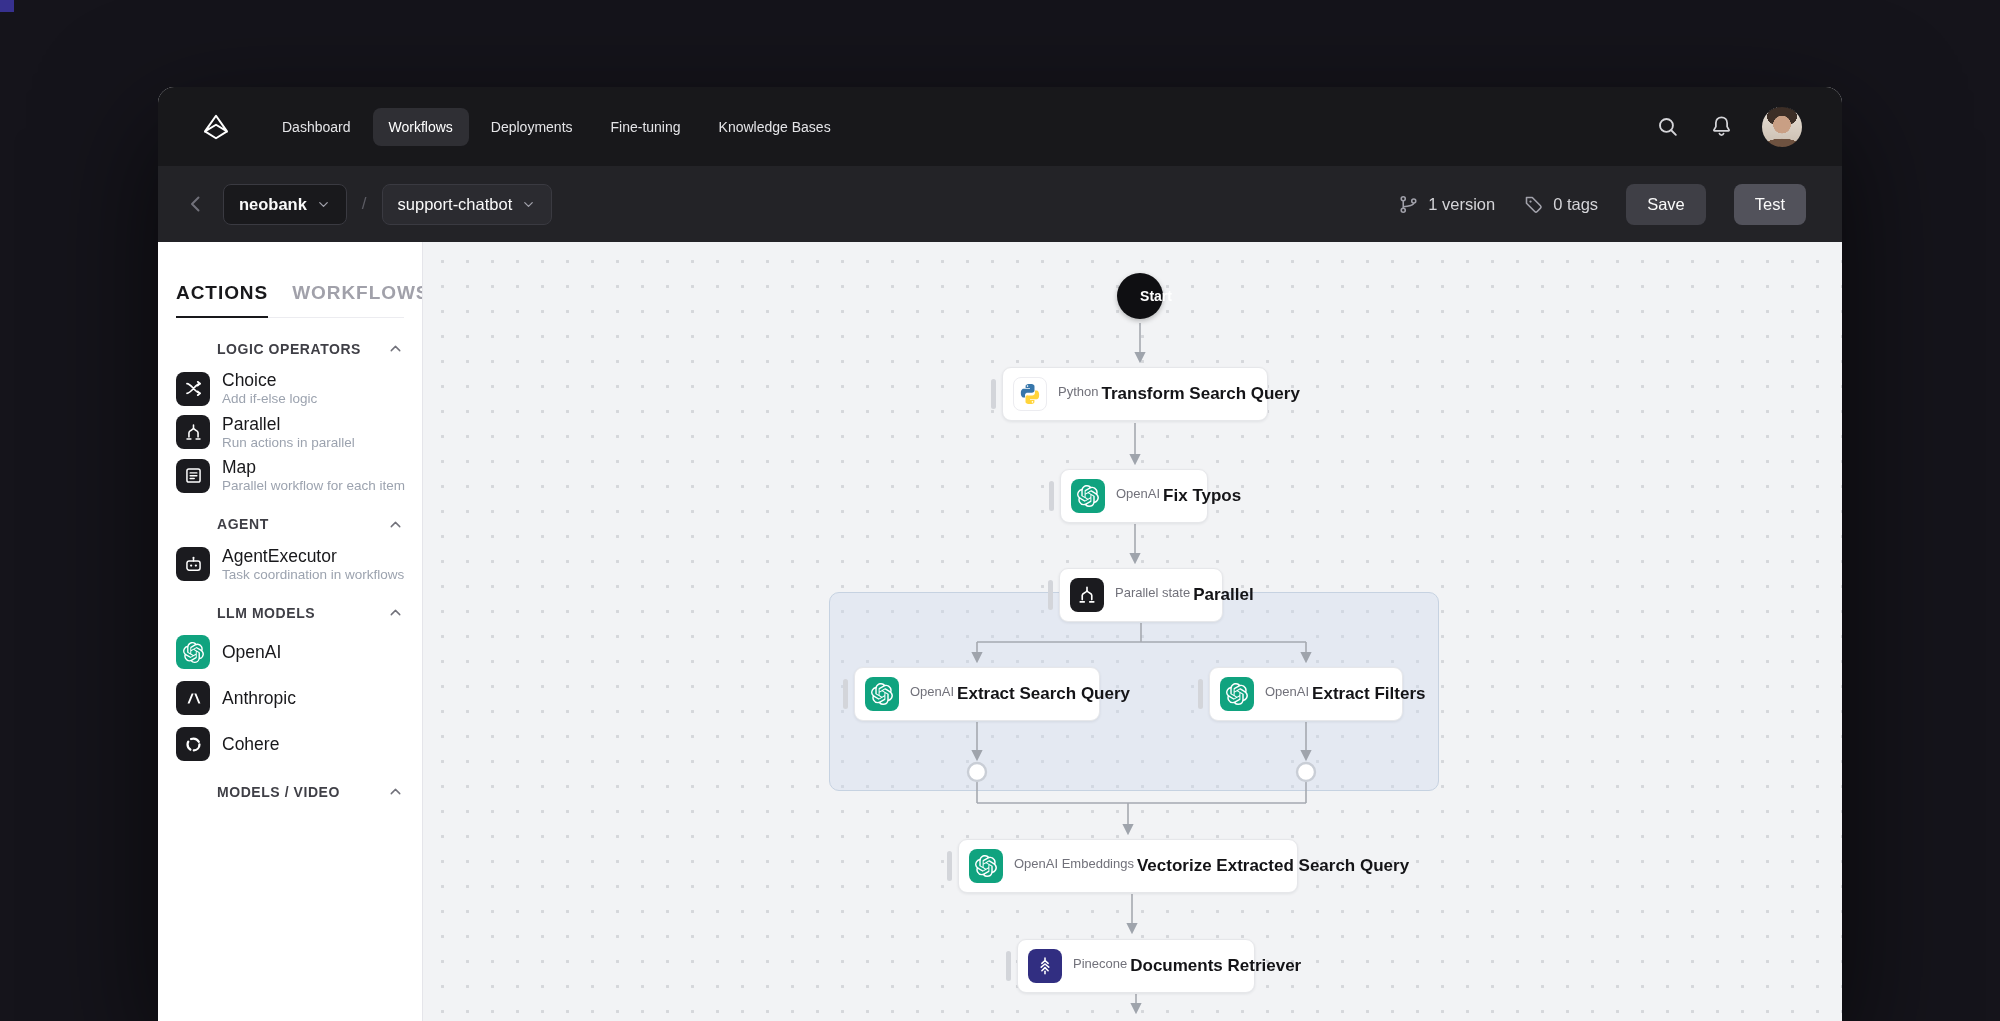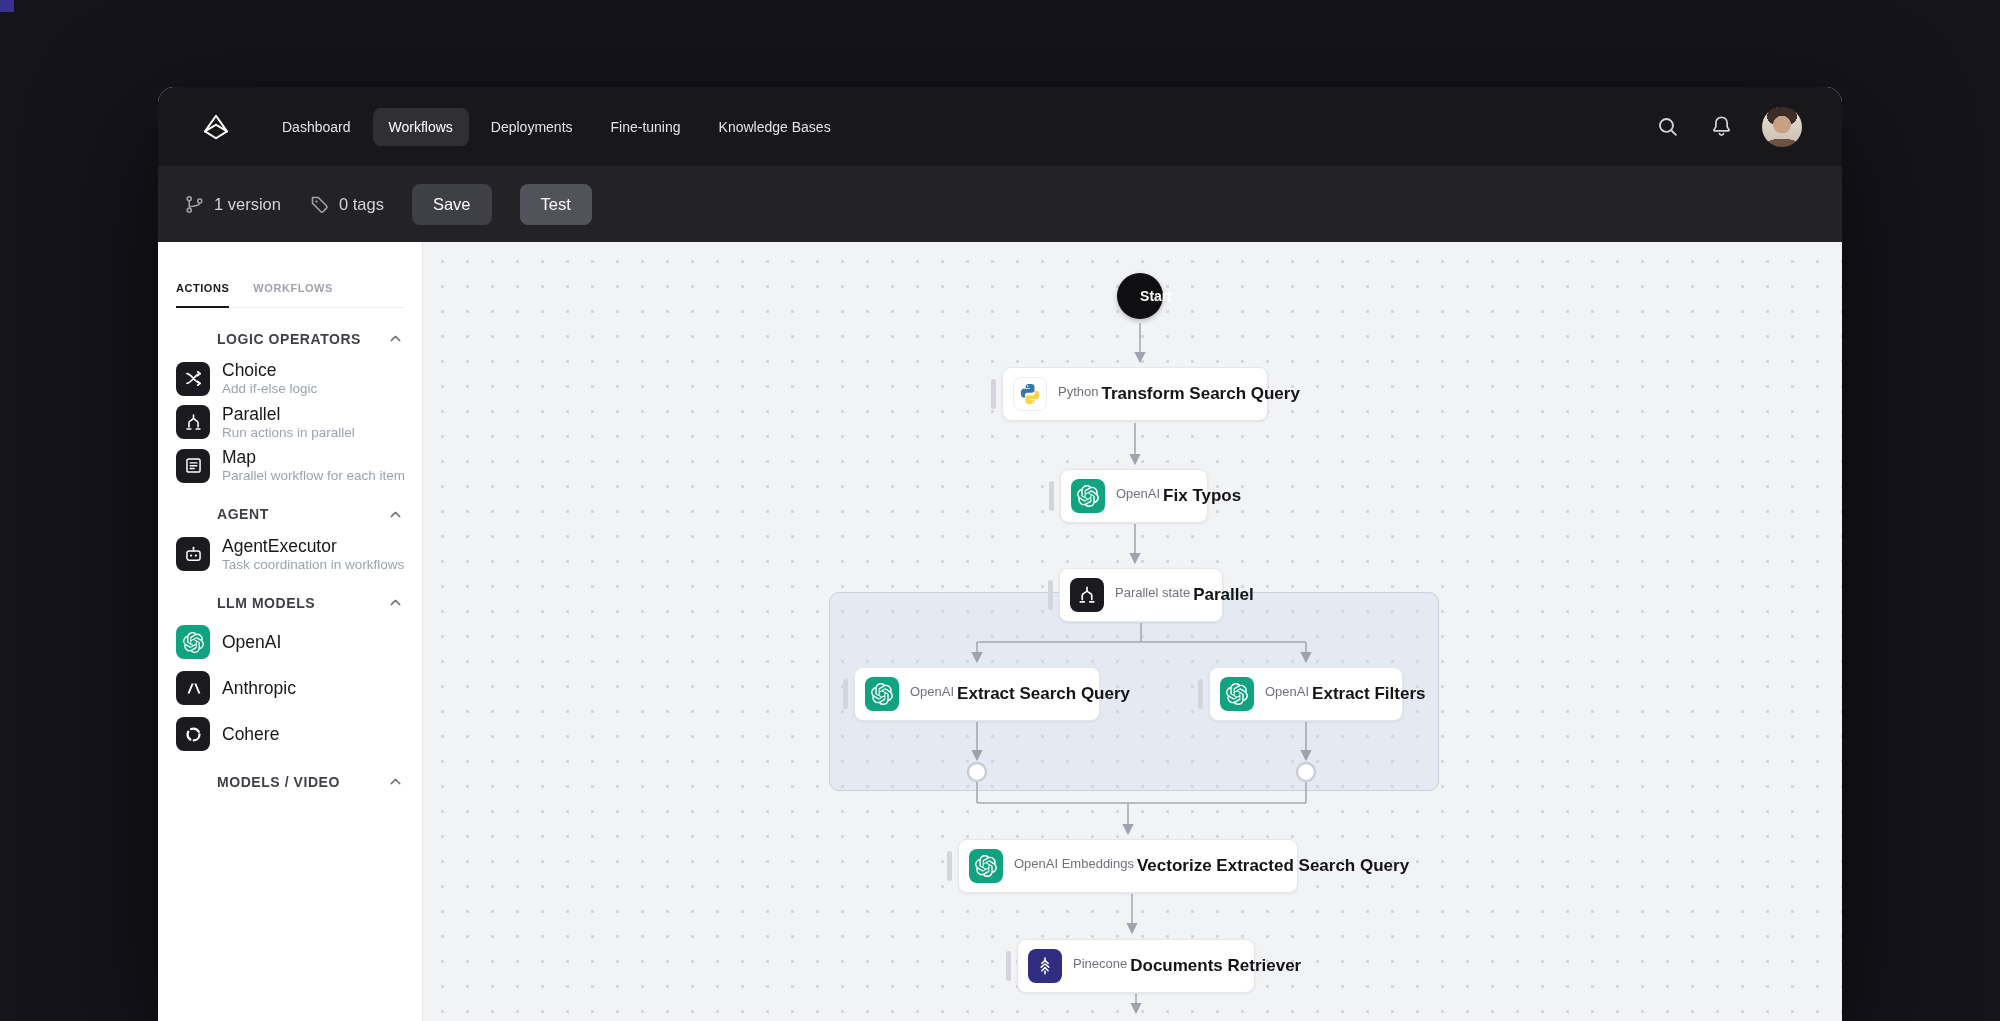--- a/index.html
+++ b/index.html
@@ -65,21 +65,21 @@
   
   .sidebar{width:265px;background:#fff;border-right:1px solid #e5e5ea;
     padding:22px 18px 0;flex-shrink:0;overflow:hidden;}
   .search-box{height:40px;border:1px solid #e4e4e7;border-radius:9px;background:#fff;
     display:flex;align-items:center;gap:9px;padding:0 12px;color:#9ca3af;}
   .search-box svg{width:18px;height:18px;flex-shrink:0;}
   .search-box input{border:none;outline:none;width:100%;font-size:16.5px;color:#18181b;
     font-family:inherit;background:transparent;}
   .search-box input::placeholder{color:#9ca3af;}
   .tabs{margin-top:18px;display:flex;gap:24px;border-bottom:1px solid #ececf0;}
-  .tab{font-size:11px;font-weight:700;letter-spacing:.05em;color:#a1a1aa;
+  .tab{font-size:19px;font-weight:700;letter-spacing:.05em;color:#a1a1aa;
     padding-bottom:12px;cursor:pointer;}
   .tab.active{color:#18181b;border-bottom:2px solid #18181b;margin-bottom:-1px;}
   .section{margin-top:22px;}
   .sec-head{display:flex;align-items:center;justify-content:space-between;
     font-size:14px;font-weight:700;letter-spacing:.04em;color:#3f3f46;margin-left:41px;}
   .sec-head .chev{width:17px;height:17px;color:#71717a;cursor:pointer;}
   .sec-items{margin-top:14px;display:flex;flex-direction:column;gap:8px;}
   .sec-items.singles{gap:12px;}
   .sb-item{display:flex;align-items:center;gap:12px;cursor:pointer;}
   .sb-icon{width:34px;height:34px;border-radius:8px;display:flex;align-items:center;
@@ -235,20 +235,42 @@
         <span class="icon-btn">
             <svg>
               <use href="#sym-bell"></use>
             </svg>
           </span>
         <span class="avatar"></span>
       </div>
     </header>
 
     <div class="toolbar">
+      <div class="tb-left">
+        <span class="back"><svg>
+              <use href="#sym-chevron-left"></use>
+            </svg></span>
+        <span class="pill pill-project">
+          <span>neobank</span>
+          <span class="chev">
+              <svg>
+                <use href="#sym-chevron-down"></use>
+              </svg>
+            </span>
+        </span>
+        <span class="slash">/</span>
+        <span class="pill pill-workflow">
+          <span>support-chatbot</span>
+          <span class="chev">
+              <svg>
+                <use href="#sym-chevron-down"></use>
+              </svg>
+            </span>
+        </span>
+      </div>
       <div class="tb-right">
         <span class="meta">
           <svg>
               <use href="#sym-branch"></use>
             </svg>
           <span>1 version</span>
         </span>
         <span class="meta">
           <svg>
               <use href="#sym-tag"></use>

